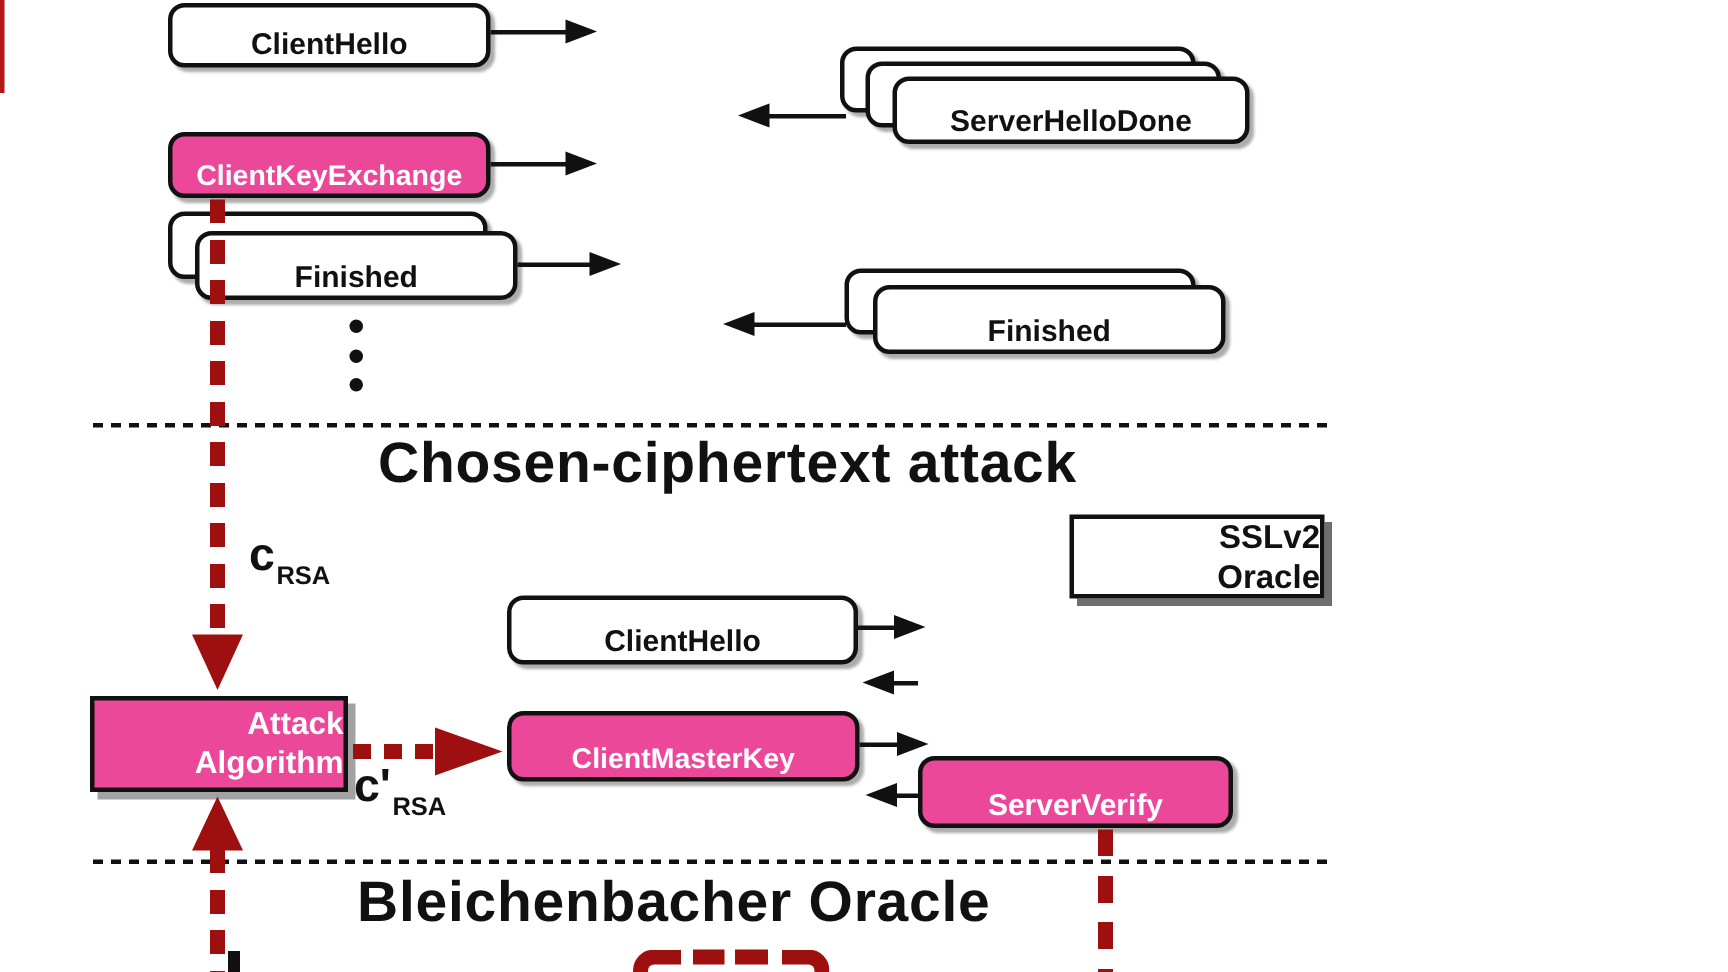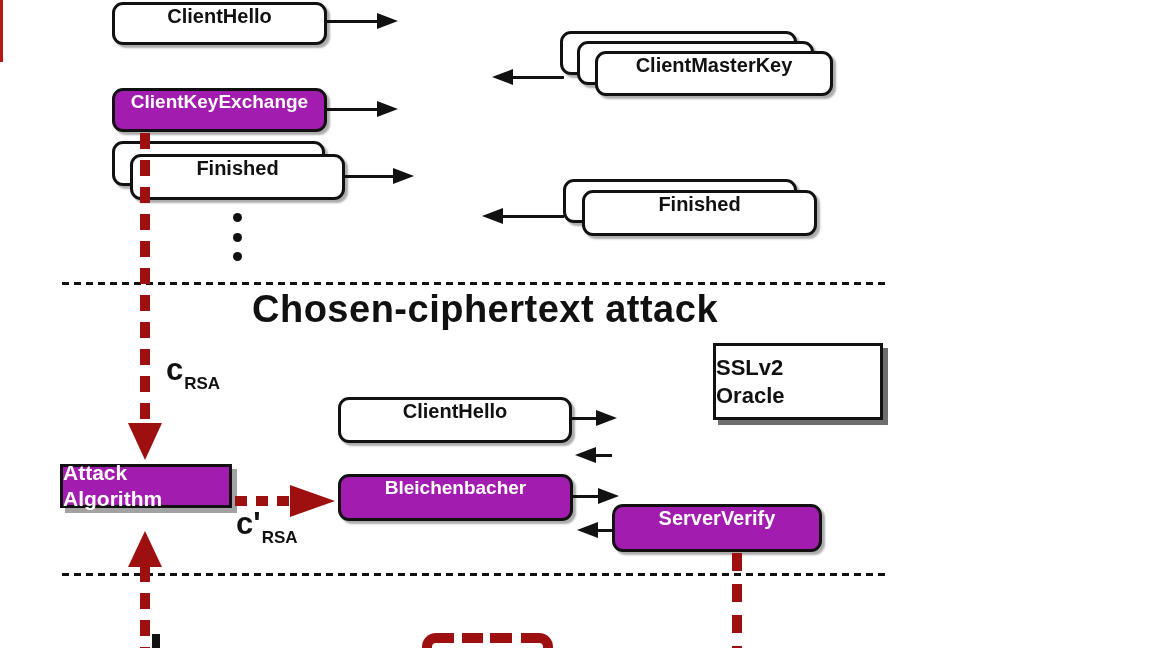--- a/index.html
+++ b/index.html
@@ -1,23 +1,23 @@
 <!DOCTYPE html>
 <html><head>
 <meta charset="utf-8">
 <style>
   html,body{margin:0;padding:0;background:#fff}
   .stage{position:relative;width:1152px;height:648px;background:#fff;overflow:hidden;
          font-family:"Liberation Sans",sans-serif;font-weight:700;color:#111}
 
   
   .box{position:absolute;background:#fff;border:3px solid #111;border-radius:11px;
-       display:flex;align-items:flex-start;justify-content:center;font-size:20px;
+       display:flex;align-items:flex-end;justify-content:center;font-size:20px;
        box-sizing:border-box;white-space:nowrap;box-shadow:3px 3px 2px rgba(70,70,70,.45)}
-  .box.red{background:#a21caf;color:#fff}
+  .box.red{background:#ec4899;color:#fff}
   .box.sharp{border-radius:0;flex-direction:column;text-align:center;line-height:1.25;
              font-size:22px;box-shadow:5px 5px 0 #6e6e6e}
   .box.attack{box-shadow:5px 5px 0 #a2a2a2;font-size:21px}
   .fs19{font-size:19px}
 
   
   .aline{position:absolute;height:3px;background:#111}
   .ah{position:absolute;width:0;height:0}
   .ah.r{border-top:8px solid transparent;border-bottom:8px solid transparent;border-left:21px solid #111}
   .ah.l{border-top:8px solid transparent;border-bottom:8px solid transparent;border-right:21px solid #111}
@@ -49,21 +49,21 @@
 
   <div class="box" style="left:112px;top:2px;width:215px;height:43px">
     <span>ClientHello</span>
   </div>
   <div class="aline" style="left:327px;top:20px;width:52px"></div>
   <div class="ah r" style="left:377px;top:13px"></div>
 
   <div class="box" style="left:560px;top:31px;width:237px;height:44px"></div>
   <div class="box" style="left:577px;top:41px;width:237px;height:44px"></div>
   <div class="box" style="left:595px;top:51px;width:238px;height:45px">
-    <span>ClientMasterKey</span>
+    <span>ServerHelloDone</span>
   </div>
   <div class="ah l" style="left:492px;top:69px"></div>
   <div class="aline" style="left:511px;top:76px;width:53px"></div>
 
   <div class="box red" style="left:112px;top:88px;width:215px;height:44px">
     <span class="fs19">ClientKeyExchange</span>
   </div>
   <div class="aline" style="left:327px;top:108px;width:52px"></div>
   <div class="ah r" style="left:377px;top:101px"></div>
 
@@ -88,62 +88,63 @@
   <div class="rdv" style="left:140px;top:133px;height:290px"></div>
   <div class="rah down" style="left:128px;top:423px"></div>
 
   <div class="dotd" style="left:62px;top:282px;width:826px"></div>
   <div class="heading" style="left:252px;top:290px">Chosen-ciphertext attack</div>
 
   <div class="mlabel" style="left:166px;top:354px">
     <span>c</span><span class="sub">RSA</span>
   </div>
 
-  <div class="box sharp" style="left:713px;top:343px;width:170px;height:77px">
+  <div class="box sharp" style="left:713px;top:343px;width:170px;height:56px">
     <span>SSLv2</span>
     <span>Oracle</span>
   </div>
 
   <div class="box" style="left:338px;top:397px;width:234px;height:46px">
     <span>ClientHello</span>
   </div>
   <div class="aline" style="left:572px;top:417px;width:25px"></div>
   <div class="ah r" style="left:596px;top:410px"></div>
 
   <div class="ah l" style="left:575px;top:447px"></div>
   <div class="aline" style="left:594px;top:454px;width:18px"></div>
 
-  <div class="box red sharp attack" style="left:60px;top:464px;width:172px;height:44px">
+  <div class="box red sharp attack" style="left:60px;top:464px;width:172px;height:64px">
     <span>Attack</span>
     <span>Algorithm</span>
   </div>
 
   <div class="rdh" style="left:235px;top:496px;width:57px"></div>
   <div class="rah right" style="left:290px;top:485px"></div>
 
   <div class="mlabel" style="left:236px;top:508px">
     <span>c'</span><span class="sub">RSA</span>
   </div>
 
   <div class="box red" style="left:338px;top:474px;width:235px;height:47px">
-    <span class="fs19">Bleichenbacher</span>
+    <span class="fs19">ClientMasterKey</span>
   </div>
   <div class="aline" style="left:573px;top:495px;width:26px"></div>
   <div class="ah r" style="left:598px;top:488px"></div>
 
   <div class="box red" style="left:612px;top:504px;width:210px;height:48px">
     <span>ServerVerify</span>
   </div>
   <div class="ah l" style="left:577px;top:522px"></div>
   <div class="aline" style="left:596px;top:529px;width:16px"></div>
 
   <div class="rah up" style="left:128px;top:531px"></div>
   <div class="rdv" style="left:140px;top:566px;height:82px"></div>
 
   <div class="dotd" style="left:62px;top:573px;width:826px"></div>
+  <div class="heading" style="left:238px;top:583px">Bleichenbacher Oracle</div>
 
   <div class="rdv" style="left:732px;top:553px;height:95px;background:repeating-linear-gradient(180deg,#9e0f10 0 18px,rgba(0,0,0,0) 18px 31px)"></div>
 
   <div class="frag" style="left:422px;top:633px;width:32px;height:15px;border-top:10px solid #9e0f10;border-left:10px solid #9e0f10;border-top-left-radius:14px"></div>
   <div class="frag" style="left:462px;top:633px;width:21px;height:10px;background:#9e0f10"></div>
   <div class="frag" style="left:490px;top:633px;width:22px;height:10px;background:#9e0f10"></div>
   <div class="frag" style="left:521px;top:633px;width:32px;height:15px;border-top:10px solid #9e0f10;border-right:10px solid #9e0f10;border-top-right-radius:14px"></div>
 
   <div class="frag" style="left:152px;top:634px;width:8px;height:14px;background:#111"></div>
   <div class="frag" style="left:0;top:0;width:3px;height:62px;background:#b51717"></div>

